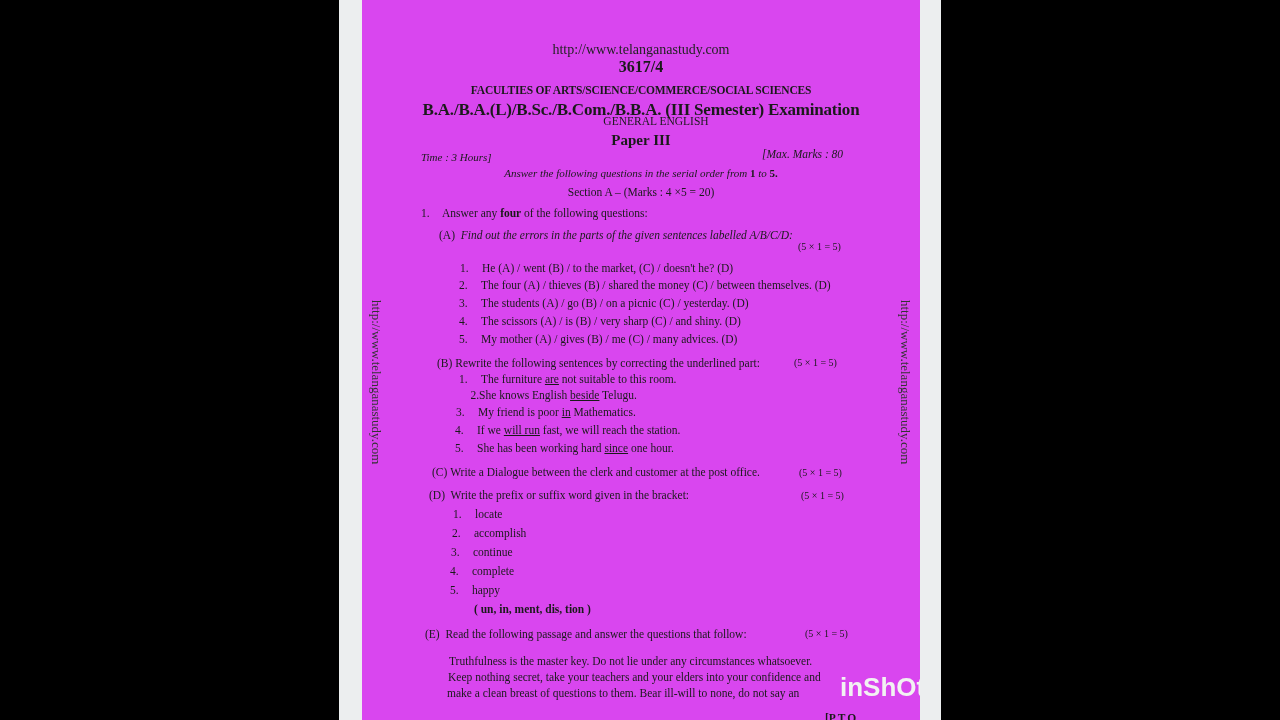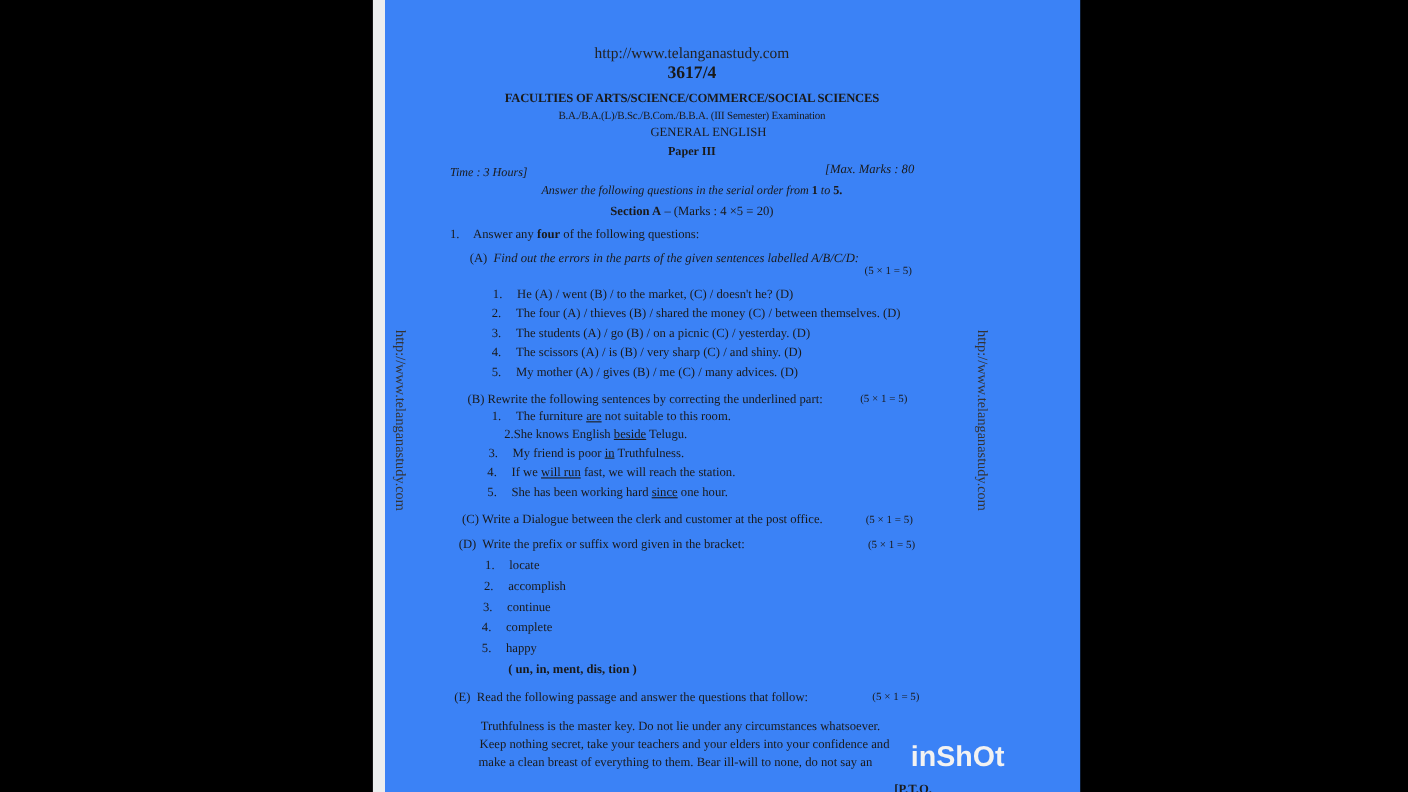--- a/index.html
+++ b/index.html
@@ -7,37 +7,37 @@
     width: 1280px; height: 720px; overflow: hidden; position: relative;
     background: #000000;
     font-family: "Liberation Serif", "DejaVu Serif", serif;
     color: #1a1a1a;
   }
   .frame {
     position: absolute; left: 339px; top: 0; width: 602px; height: 720px;
     background: #eceeef;
   }
   .page {
-    position: absolute; left: 350px; top: 0; width: 632px; height: 720px;
-    background: #3b82f6; overflow: hidden;
+    position: absolute; left: 362px; top: 0; width: 558px; height: 720px;
+    background: #d946ef; overflow: hidden;
   }
   .abs { position: absolute; white-space: nowrap; }
   .center { left: 0; width: 558px; text-align: center; }
   .url-top { top: 42px; font-size: 14px; color: #222; }
   .code { top: 58px; font-size: 16px; font-weight: bold; }
   .faculty { top: 84px; font-size: 11.5px; font-weight: bold; letter-spacing: -0.2px; }
-  .exam { top: 100px; font-size: 10px; font-weight: normal; letter-spacing: -0.2px; }
+  .exam { top: 100px; font-size: 17px; font-weight: bold; letter-spacing: -0.2px; }
   .subject { top: 115px; font-size: 11.5px; padding-left: 15px; }
-  .paper { top: 132px; font-size: 11px; font-weight: bold; text-align: center; }
+  .paper { top: 132px; font-size: 15px; font-weight: bold; text-align: center; }
   .time { top: 151px; left: 59px; font-size: 11px; font-style: italic; }
   .maxm { top: 148px; left: 400px; font-size: 11.5px; font-style: italic; }
   .instr { top: 167px; font-size: 11px; font-style: italic; }
   .instr b { font-style: normal; }
   .section { top: 186px; font-size: 11.5px; }
-  .section b { font-weight: bold; margin-top: 20px; }
+  .section b { font-weight: normal; margin-top: 20px; }
   .q1 { top: 207px; left: 59px; font-size: 11.5px; }
   .q1 .num { display: inline-block; width: 21px; }
   .sub { font-size: 11.5px; }
   .marks { font-size: 10px; }
   .item { font-size: 11.5px; }
   .item .n { display: inline-block; width: 22px; }
   u { text-decoration: underline; }
   .side {
     position: absolute; font-size: 13px; color: #333; white-space: nowrap;
     transform-origin: left top; transform: rotate(90deg);
@@ -81,21 +81,21 @@
   <div class="abs item" style="top:297px;left:97px;"><span class="n">3.</span><span>The students (A) / go (B) / on a picnic (C) / yesterday. (D)</span></div>
   <div class="abs item" style="top:315px;left:97px;"><span class="n">4.</span><span>The scissors (A) / is (B) / very sharp (C) / and shiny. (D)</span></div>
   <div class="abs item" style="top:333px;left:97px;"><span class="n">5.</span><span>My mother (A) / gives (B) / me (C) / many advices. (D)</span></div>
 
   <div class="abs sub" style="top:357px;left:75px;">
     <span>(B)</span>&nbsp;<span>Rewrite the following sentences by correcting the underlined part:</span>
   </div>
   <div class="abs marks" style="top:357px;left:432px;">(5 × 1 = 5)</div>
   <div class="abs item" style="top:373px;left:97px;"><span class="n">1.</span><span>The furniture </span><u>are</u><span> not suitable to this room.</span></div>
   <div class="abs item" style="top:389px;left:95px;text-align:right;"><span class="n">2.</span><span>She knows English </span><u>beside</u><span> Telugu.</span></div>
-  <div class="abs item" style="top:406px;left:94px;"><span class="n">3.</span><span>My friend is poor </span><u>in</u><span> Truthfulness.</span></div>
+  <div class="abs item" style="top:406px;left:94px;"><span class="n">3.</span><span>My friend is poor </span><u>in</u><span> Mathematics.</span></div>
   <div class="abs item" style="top:424px;left:93px;"><span class="n">4.</span><span>If we </span><u>will run</u><span> fast, we will reach the station.</span></div>
   <div class="abs item" style="top:442px;left:93px;"><span class="n">5.</span><span>She has been working hard </span><u>since</u><span> one hour.</span></div>
 
   <div class="abs sub" style="top:466px;left:70px;">
     <span>(C)</span>&nbsp;<span>Write a Dialogue between the clerk and customer at the post office.</span>
   </div>
   <div class="abs marks" style="top:467px;left:437px;">(5 × 1 = 5)</div>
 
   <div class="abs sub" style="top:489px;left:67px;">
     <span>(D)</span>&nbsp; <span>Write the prefix or suffix word given in the bracket:</span>
@@ -107,21 +107,21 @@
   <div class="abs item" style="top:565px;left:88px;"><span class="n">4.</span><span>complete</span></div>
   <div class="abs item" style="top:584px;left:88px;"><span class="n">5.</span><span>happy</span></div>
   <div class="abs item" style="top:603px;left:112px;font-weight:bold;">( un,  in,  ment,  dis,  tion )</div>
 
   <div class="abs sub" style="top:628px;left:63px;">
     <span>(E)</span>&nbsp; <span>Read the following passage and answer the questions that follow:</span>
   </div>
   <div class="abs marks" style="top:628px;left:443px;">(5 × 1 = 5)</div>
   <div class="abs item" style="top:655px;left:87px;">Truthfulness is the master key. Do not lie under any circumstances whatsoever.</div>
   <div class="abs item" style="top:671px;left:86px;">Keep nothing secret, take your teachers and your elders into your confidence and</div>
-  <div class="abs item" style="top:687px;left:85px;">make a clean breast of everything to them.  Bear ill-will to none, do not say an</div>
+  <div class="abs item" style="top:687px;left:85px;">make a clean breast of questions to them.  Bear ill-will to none, do not say an</div>
 
   <div class="abs item" style="top:712px;left:463px;font-weight:bold;">[P.T.O.</div>
 
   <div class="watermark">inShOt</div>
 
   <div class="side" style="left:22px;top:300px;">http://www.telanganastudy.com</div>
   <div class="side" style="left:551px;top:300px;">http://www.telanganastudy.com</div>
 </div>
 
 </body></html>

